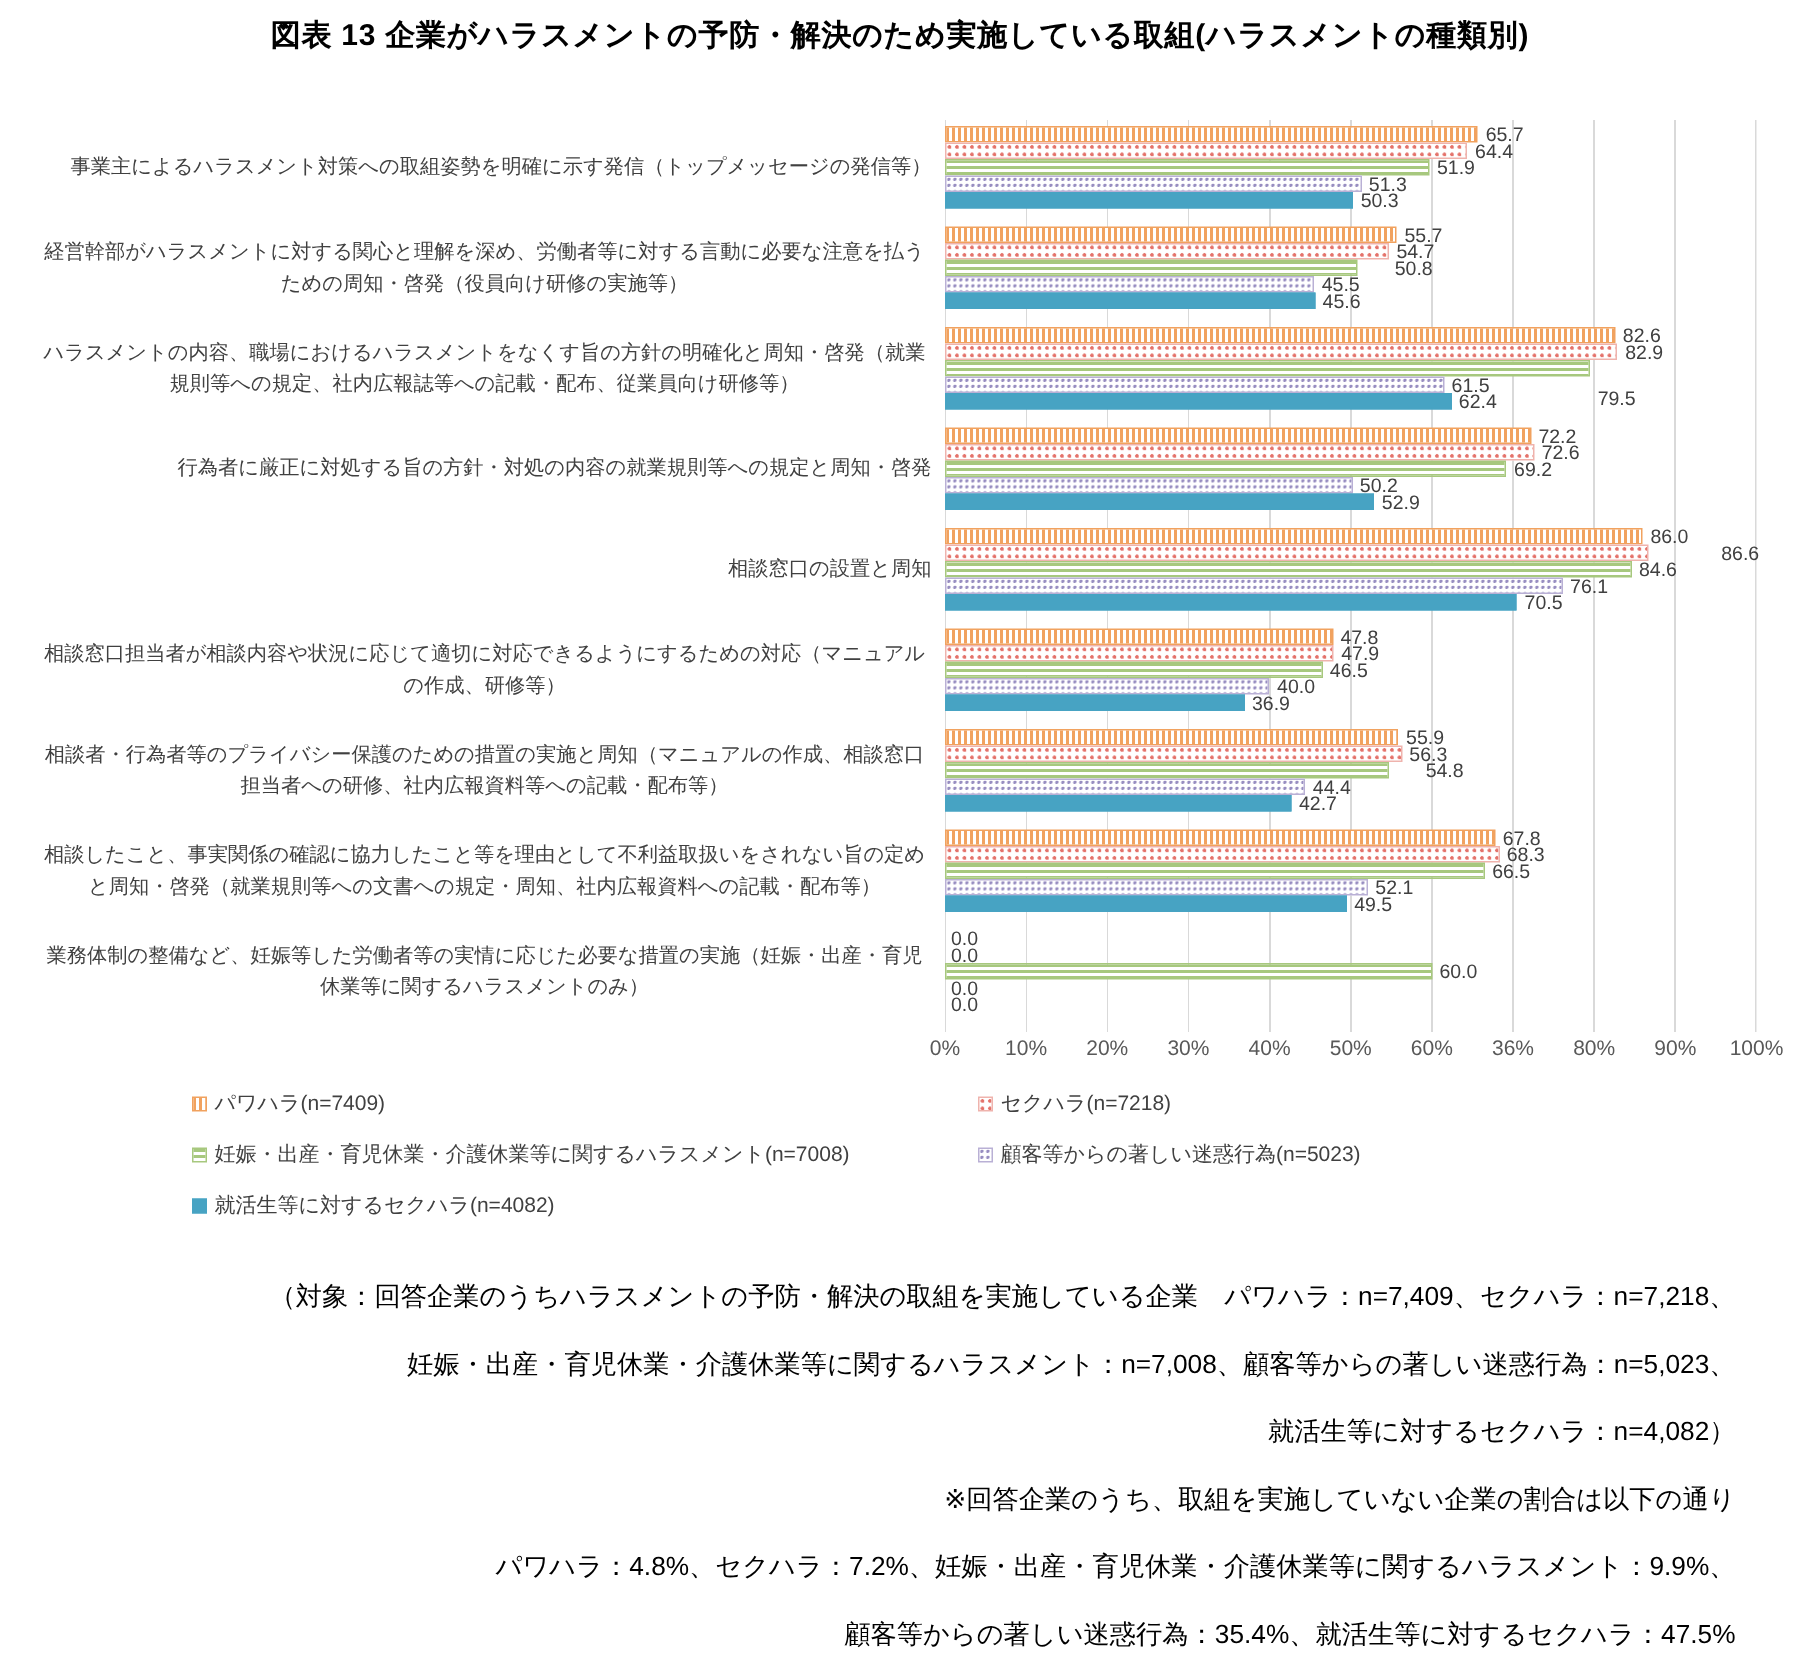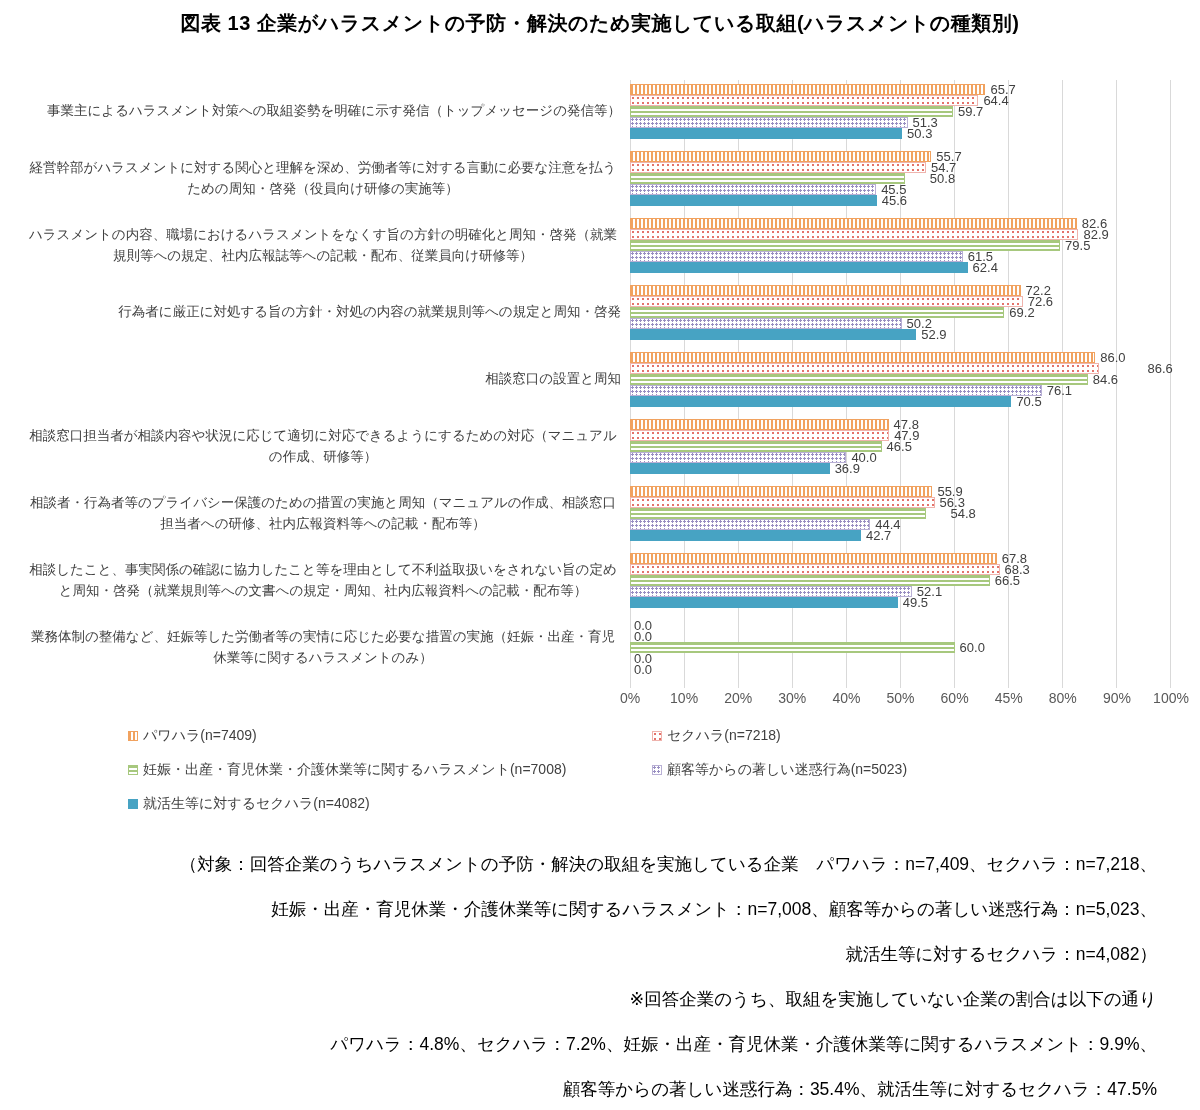--- a/index.html
+++ b/index.html
@@ -71,21 +71,21 @@
             <div class="bar-row">
               <div class="bar p-orange" style="width: 65.7%;"></div>
               <div class="val" style="left: calc(65.7% + 5px);">65.7</div>
             </div>
             <div class="bar-row">
               <div class="bar p-red" style="width: 64.4%;"></div>
               <div class="val" style="left: calc(64.4% + 5px);">64.4</div>
             </div>
             <div class="bar-row">
               <div class="bar p-green" style="width: 59.7%;"></div>
-              <div class="val" style="left: calc(59.7% + 5px);">59.7</div>
+              <div class="val" style="left: calc(59.7% + 5px);">51.9</div>
             </div>
             <div class="bar-row">
               <div class="bar p-purple" style="width: 51.3%;"></div>
               <div class="val" style="left: calc(51.3% + 5px);">51.3</div>
             </div>
             <div class="bar-row">
               <div class="bar p-blue" style="width: 50.3%;"></div>
               <div class="val" style="left: calc(50.3% + 5px);">50.3</div>
             </div>
           </div>
@@ -125,21 +125,21 @@
             <div class="bar-row">
               <div class="bar p-orange" style="width: 82.6%;"></div>
               <div class="val" style="left: calc(82.6% + 5px);">82.6</div>
             </div>
             <div class="bar-row">
               <div class="bar p-red" style="width: 82.9%;"></div>
               <div class="val" style="left: calc(82.9% + 5px);">82.9</div>
             </div>
             <div class="bar-row">
               <div class="bar p-green" style="width: 79.5%;"></div>
-              <div class="val" style="left: calc(79.5% + 5px);">79.5</div>
+              <div class="val" style="left: calc(79.5% + 5px); margin-top: 20px;">79.5</div>
             </div>
             <div class="bar-row">
               <div class="bar p-purple" style="width: 61.5%;"></div>
               <div class="val" style="left: calc(61.5% + 5px);">61.5</div>
             </div>
             <div class="bar-row">
               <div class="bar p-blue" style="width: 62.4%;"></div>
               <div class="val" style="left: calc(62.4% + 5px);">62.4</div>
             </div>
           </div>
@@ -304,21 +304,21 @@
         </div>
       </div>
     <div class="axis-labels" id="axis">
         <span style="left: 0%;">0%</span>
         <span style="left: 10%;">10%</span>
         <span style="left: 20%;">20%</span>
         <span style="left: 30%;">30%</span>
         <span style="left: 40%;">40%</span>
         <span style="left: 50%;">50%</span>
         <span style="left: 60%;">60%</span>
-        <span style="left: 70%;">45%</span>
+        <span style="left: 70%;">36%</span>
         <span style="left: 80%;">80%</span>
         <span style="left: 90%;">90%</span>
         <span style="left: 100%;">100%</span>
       </div>
   </div>
 
   <div class="legend" id="legend">
       <div class="legend-item">
         <div class="legend-marker p-orange"></div>
         <span>パワハラ(n=7409)</span>

